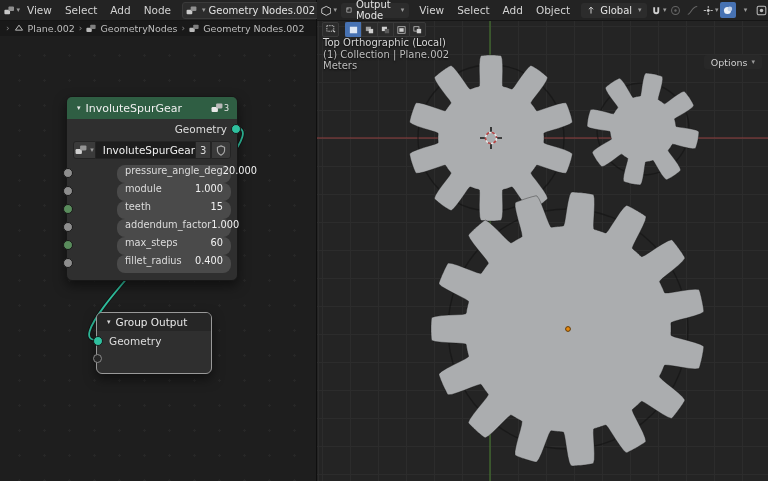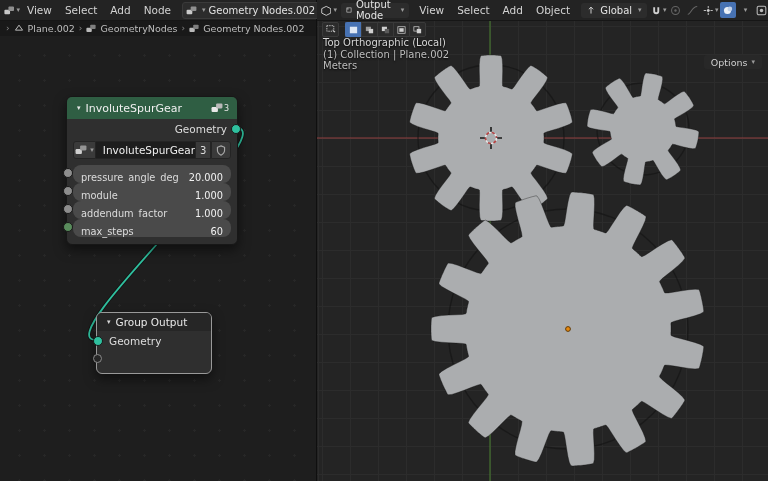--- a/index.html
+++ b/index.html
@@ -48,22 +48,22 @@
   .sock.float{background:#8d8d8d;}
   .sock.virtual{background:#262626;border-color:#8a8a8a;width:7px;height:7px;}
   .name-row{display:flex;height:18px;margin:2px 0 6px;position:relative;}
   .nr-btn{background:#3a3a3a;display:flex;align-items:center;justify-content:center;border:1px solid #242424;}
   .nr-icon{width:26px;border-radius:3px 0 0 3px;gap:1px;}
   .nr-field{flex:1;background:#1d1d1d;color:#efefef;display:flex;align-items:center;
             padding-left:7px;font-size:10.5px;border-top:1px solid #242424;border-bottom:1px solid #242424;}
   .nr-count{width:18px;color:#dcdcdc;font-size:10px;}
   .nr-shield{width:22px;border-radius:0 3px 3px 0;}
   .param-row{position:relative;height:15px;margin-bottom:3px;}
-  .pill{height:18px;background:#4a4a4a;border-radius:8px;display:flex;align-items:flex-end;
-        justify-content:space-between;padding:0 8px;font-size:9.8px;}
+  .pill{height:18px;background:#4a4a4a;border-radius:8px;display:flex;align-items:flex-start;
+        justify-content:space-between;padding:0 8px;font-size:9.8px;margin-left:44px;}
   .pill .p-label{color:#dcdcdc;}
   .pill .p-value{color:#f2f2f2;}
   .out-node{left:96px;top:276px;width:114px;border:1px solid #999999;}
   .on-header{height:18px;background:#262626;border-radius:5px 5px 0 0;display:flex;align-items:center;
              gap:5px;padding:0 8px;color:#e8e8e8;font-size:10.5px;}
   .row-input{height:20px;display:flex;align-items:center;position:relative;color:#dddddd;padding-left:6px;}
   .row-virtual{height:16px;position:relative;}
   
   .view-pane{left:316px;width:452px;background:#242424;border-left:1px solid #0f0f0f;}
   .vp-header{position:absolute;left:0;right:0;top:0;height:20px;background:#232323;display:flex;
@@ -235,31 +235,45 @@
                 </div>
               </div>
               <div class="param-row">
                 <span class="sock left float"></span>
                 <div class="pill">
                   <span class="p-label">module</span>
                   <span class="p-value">1.000</span>
                 </div>
               </div>
               <div class="param-row">
+                <span class="sock left int"></span>
+                <div class="pill">
+                  <span class="p-label">teeth</span>
+                  <span class="p-value">15</span>
+                </div>
+              </div>
+              <div class="param-row">
                 <span class="sock left float"></span>
                 <div class="pill">
                   <span class="p-label">addendum_factor</span>
                   <span class="p-value">1.000</span>
                 </div>
               </div>
               <div class="param-row">
                 <span class="sock left int"></span>
                 <div class="pill">
                   <span class="p-label">max_steps</span>
                   <span class="p-value">60</span>
+                </div>
+              </div>
+              <div class="param-row">
+                <span class="sock left float"></span>
+                <div class="pill">
+                  <span class="p-label">fillet_radius</span>
+                  <span class="p-value">0.400</span>
                 </div>
               </div>
             </div>
         </div>
       </div>
 
       <div class="b-node out-node">
         <div class="on-header">
           <span class="chev" style="color:#d8d8d8">▾</span>
           <span>Group Output</span>

